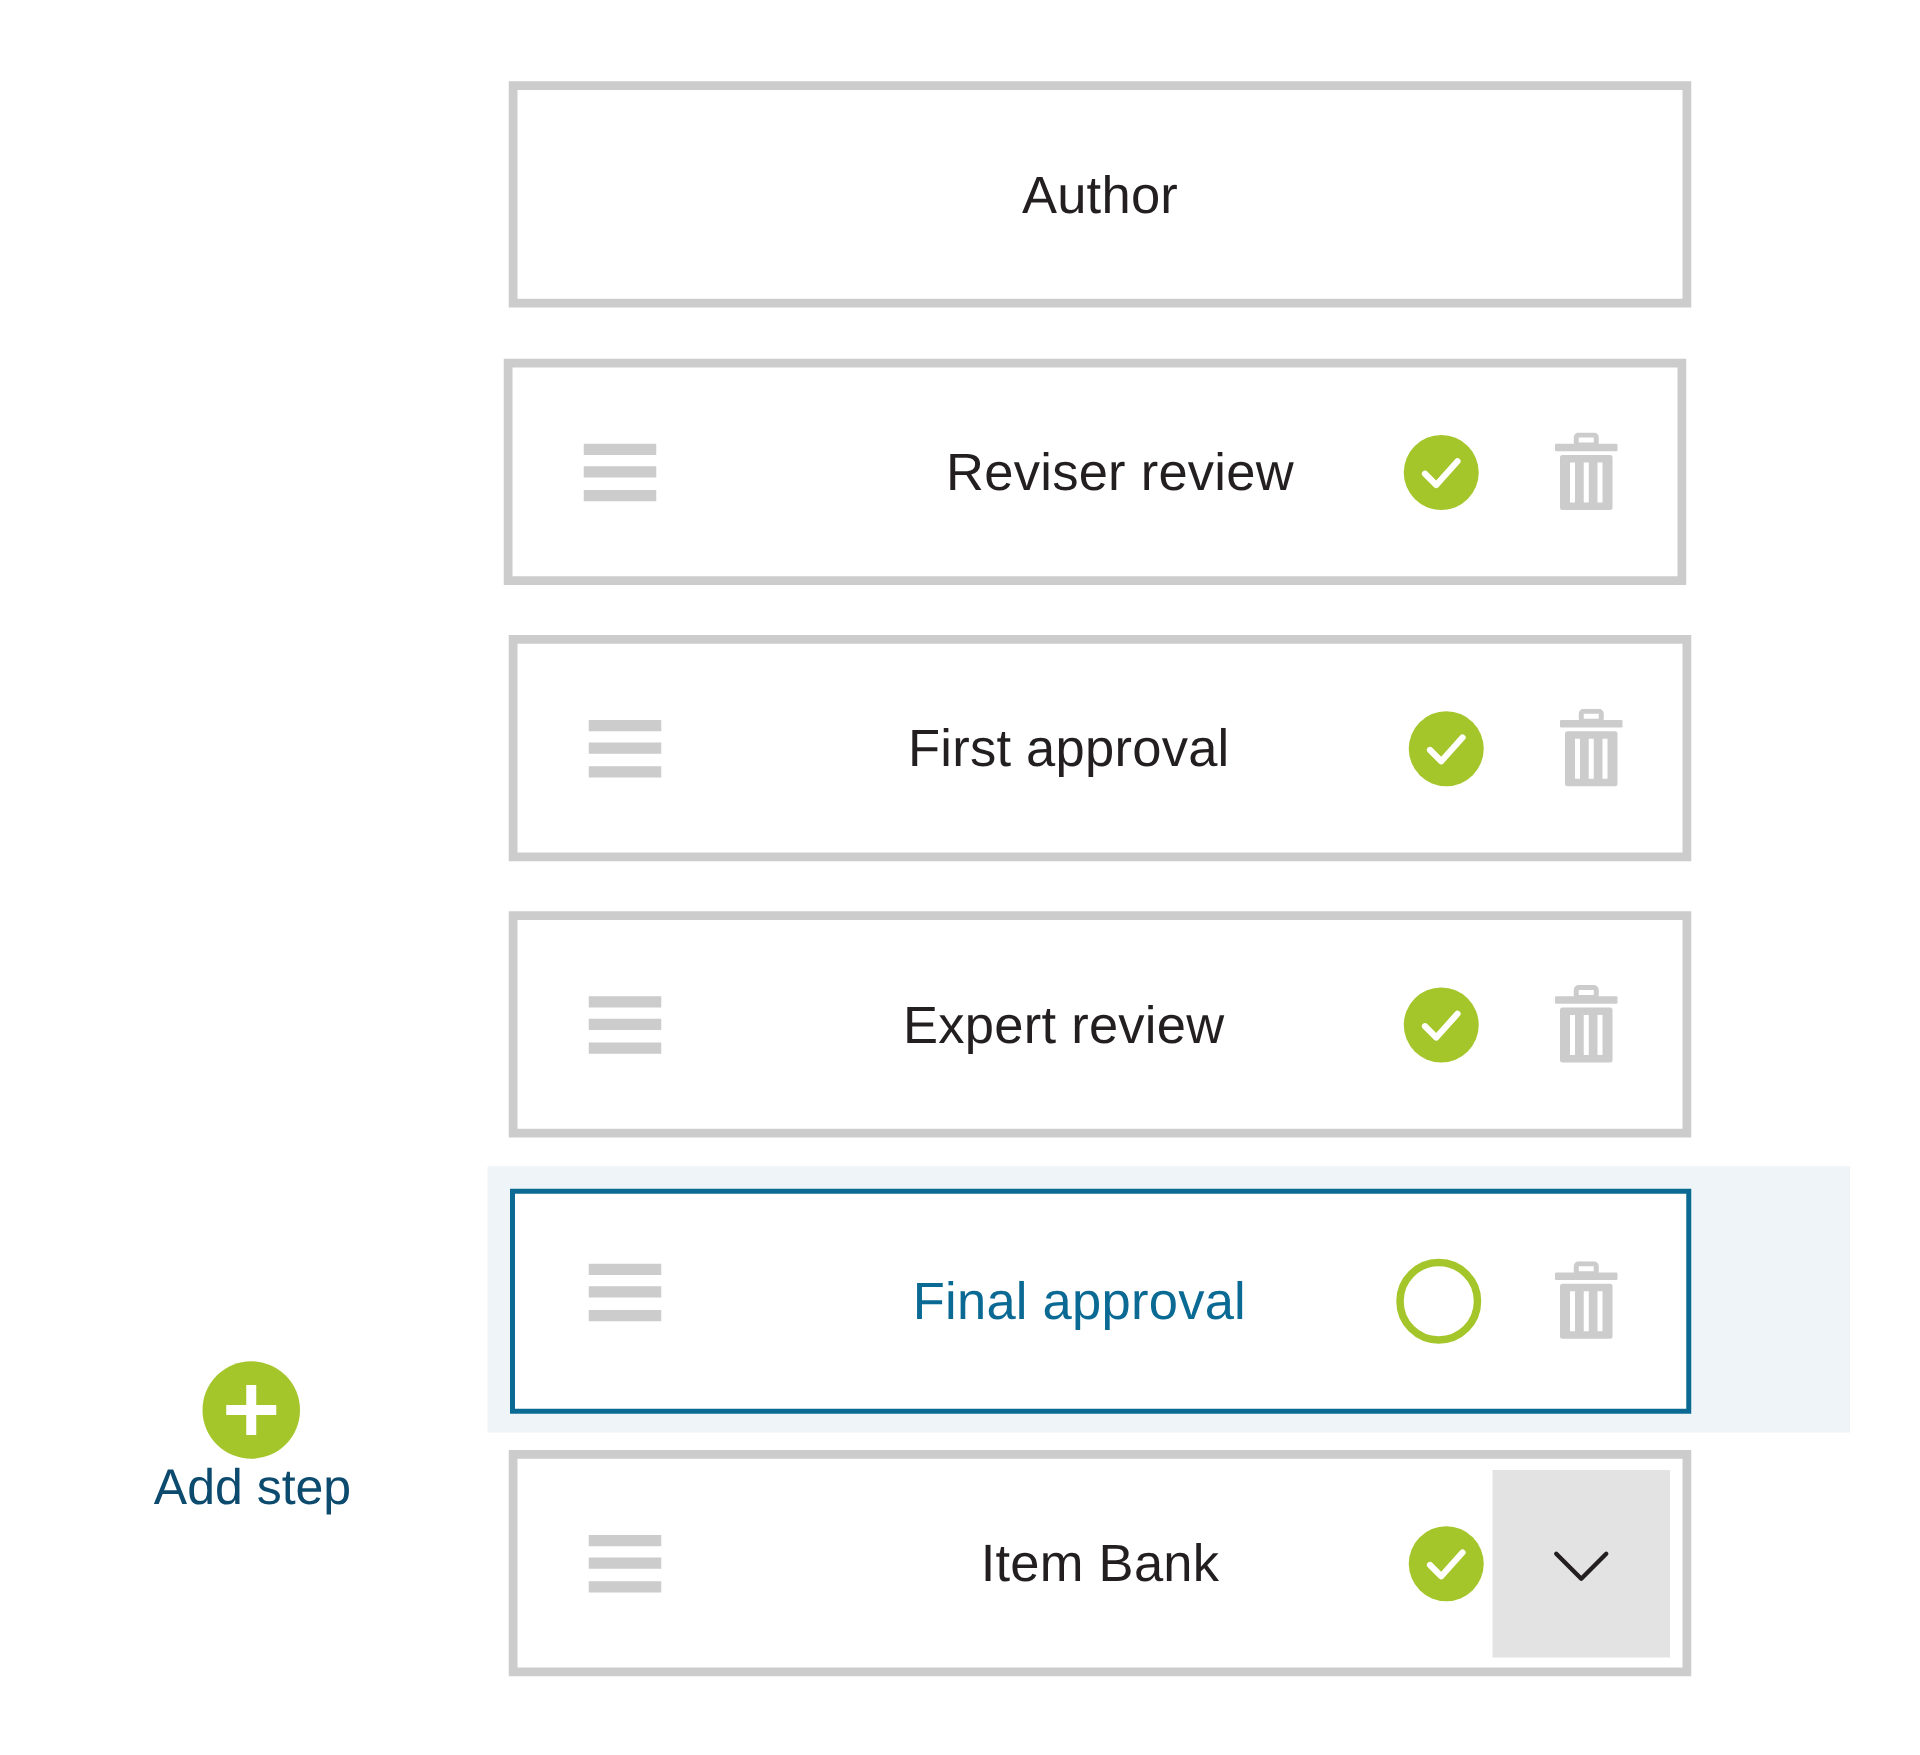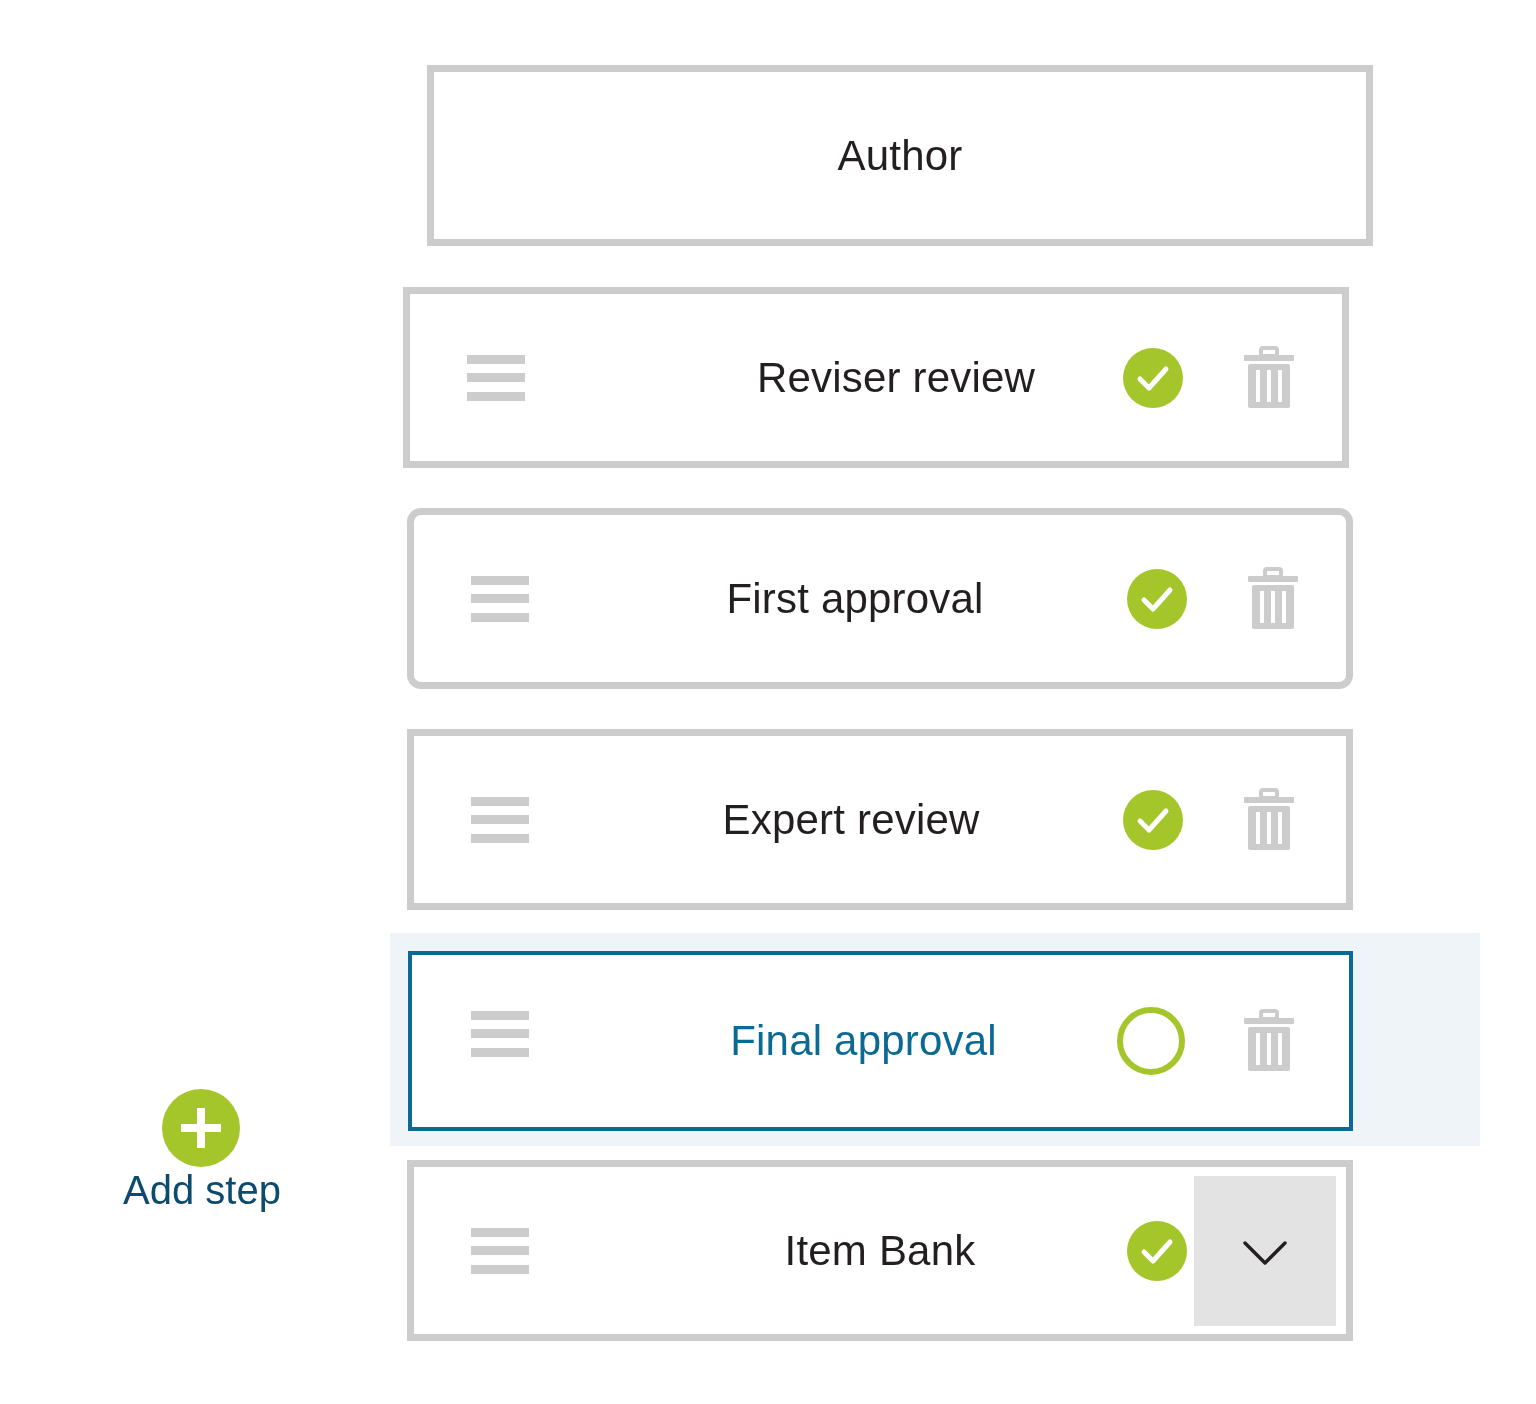--- a/index.html
+++ b/index.html
@@ -25,21 +25,21 @@
               background:#e3e3e3; cursor:pointer; }
   .dropdown svg { position:absolute; left:47px; top:63px; }
   .add-step { position:absolute; left:110px; top:1088px; width:184px; height:130px; cursor:pointer; }
   .add-step .circle { position:absolute; left:52px; top:1px; width:78px; height:78px; border-radius:50%; background:#a4c62b; }
   .add-step .circle svg { position:absolute; left:0; top:0; }
   .add-step .text { position:absolute; left:0; right:0; top:80px; text-align:center; color:#0c4a6e; font-size:40px; }
 </style>
 </head>
 <body>
 
-<div class="step" style="left:407px; top:65px;margin-left:20px;">
+<div class="step" style="left:407px; top:65px;">
   <span class="label">Author</span>
 </div>
 
 <div class="step" style="left:403px; top:287px;">
   <div class="drag">
     <span style="top:0"></span>
       <span style="top:18px"></span>
       <span style="top:37px"></span>
   </div>
   <span class="label" style="right:-40px;">Reviser review</span>
@@ -53,21 +53,21 @@
       <rect x="19" y="2" width="16" height="8" rx="2" fill="none" stroke="#ccc" stroke-width="4"></rect>
       <rect x="2" y="9" width="50" height="6" rx="1" fill="#ccc"></rect>
       <rect x="6" y="18" width="42" height="44" rx="2" fill="#ccc"></rect>
       <rect x="14" y="24" width="4" height="32" fill="#fff"></rect>
       <rect x="25" y="24" width="4" height="32" fill="#fff"></rect>
       <rect x="36" y="24" width="4" height="32" fill="#fff"></rect>
     </svg>
   </div>
 </div>
 
-<div class="step" style="left:407px; top:508px;border-radius:14px;">
+<div class="step" style="left:407px; top:508px;">
   <div class="drag">
     <span style="top:0"></span>
       <span style="top:18px"></span>
       <span style="top:37px"></span>
   </div>
   <span class="label" style="right:50px;">First approval</span>
   <div class="status done" style="left:713px;">
     <svg width="60" height="60" viewBox="0 0 60 60">
         <polyline points="17,31 26,40 43,21" fill="none" stroke="#fff" stroke-width="5" stroke-linecap="round" stroke-linejoin="round"></polyline>
       </svg>

